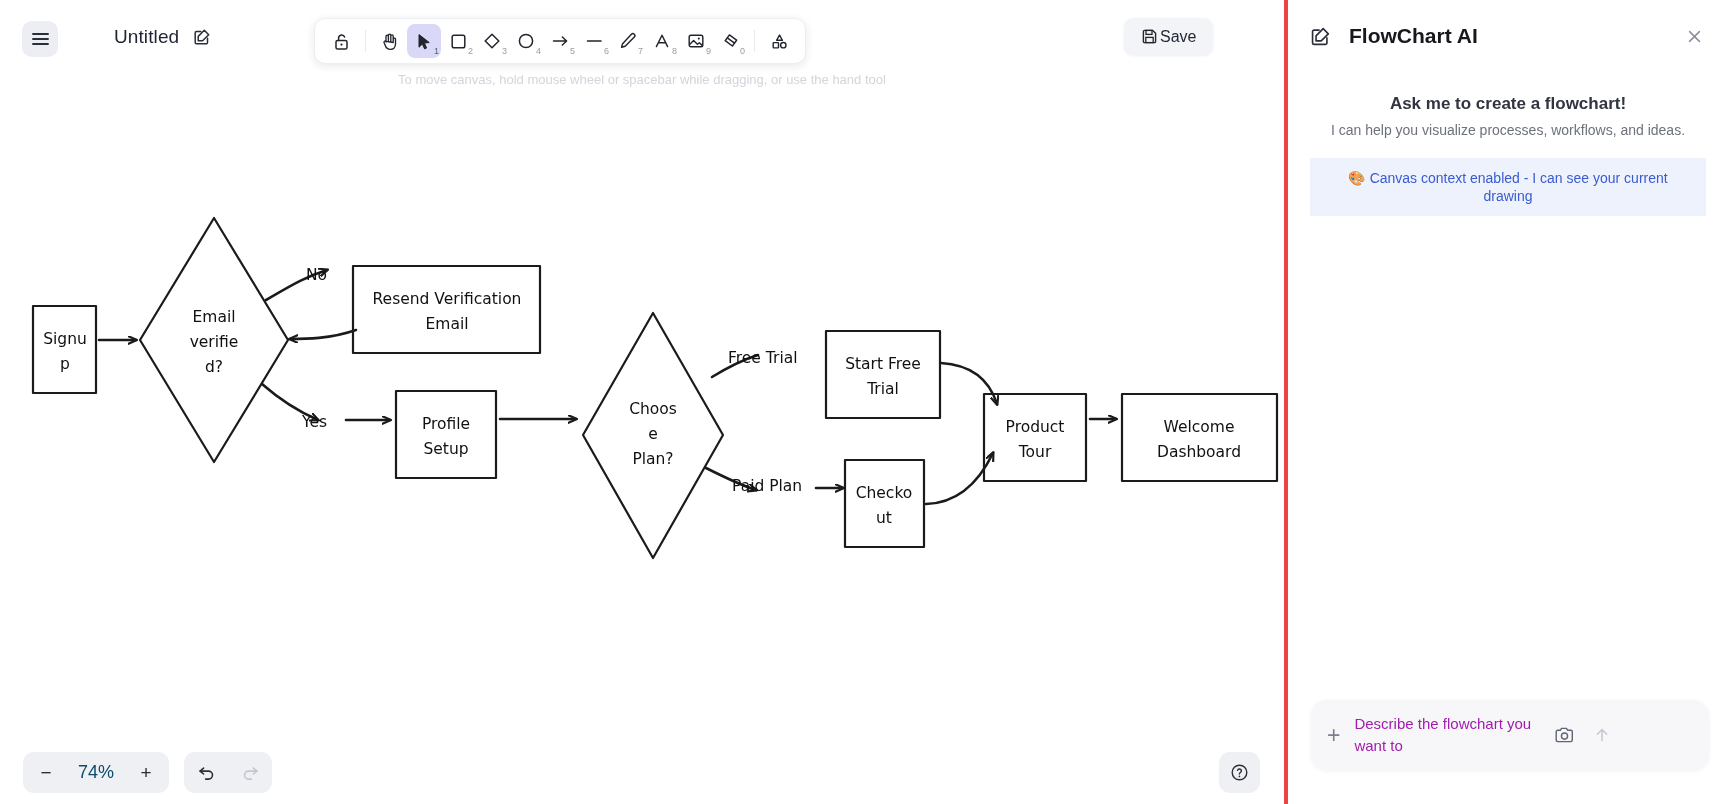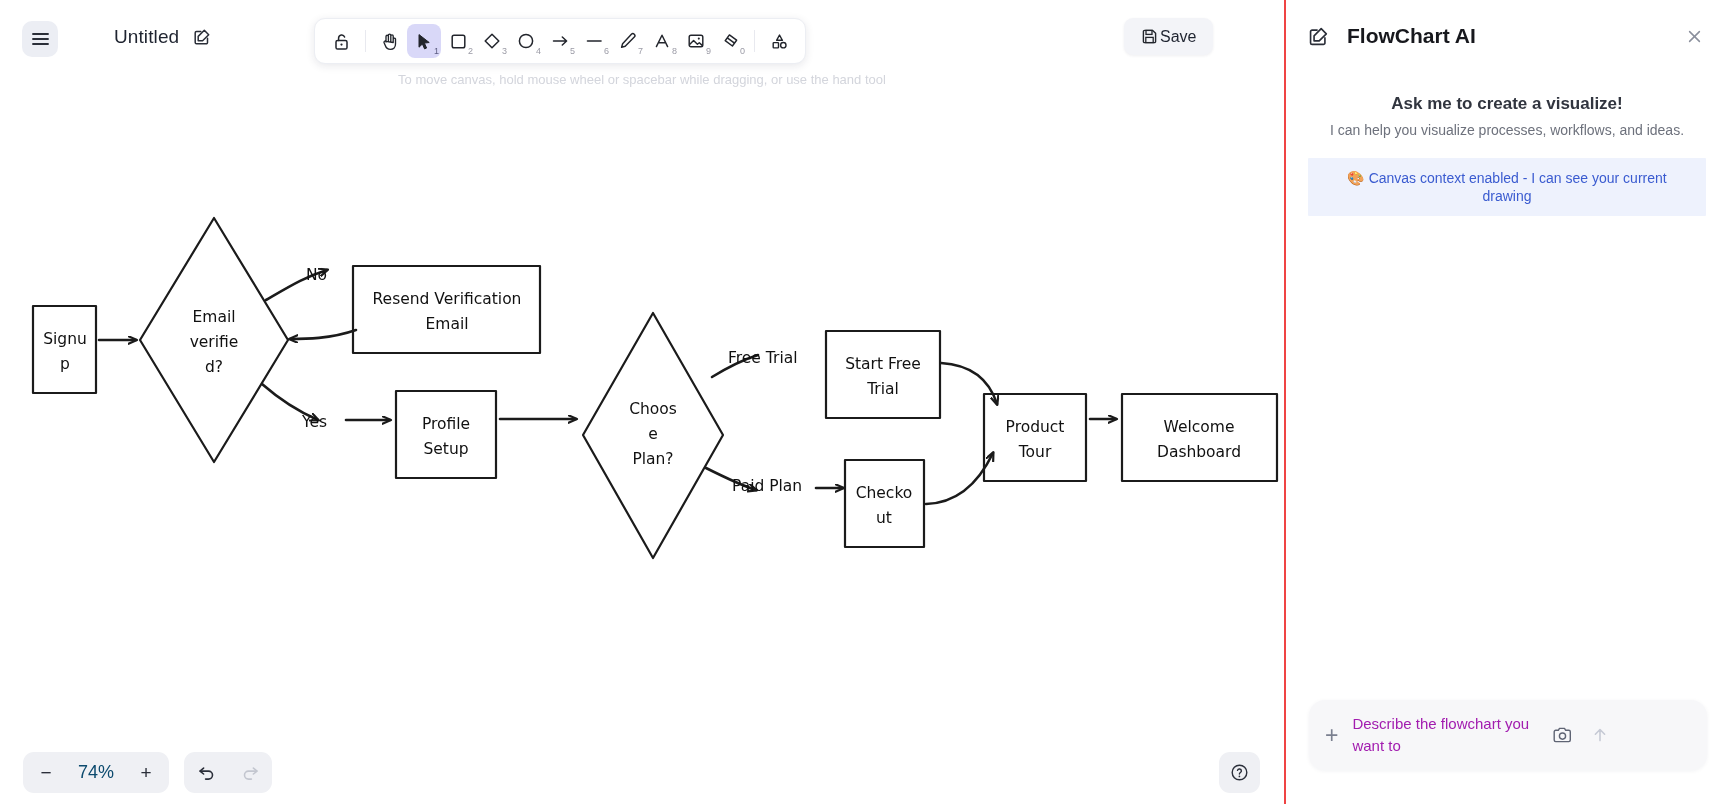--- a/index.html
+++ b/index.html
@@ -111,21 +111,21 @@
     background: #eff0f4;
     display: flex; align-items: center; justify-content: center;
     cursor: pointer;
   }
 
   
   .panel {
     position: absolute; left: 1284px; top: 0;
     width: 444px; height: 804px;
     background: #ffffff;
-    border-left: 2px solid #ef4444;
+    border-left: 4px solid #ef4444;
   }
   .panel-head {
     position: relative; height: 72px;
     display: flex; align-items: center;
     padding: 0 22px;
     gap: 18px;
   }
   .panel-title { font-size: 21px; font-weight: bold; color: #17181d; }
   .panel-close {
     position: absolute; right: 18px; top: 20px;
@@ -425,21 +425,21 @@
       </svg>
       <span class="panel-title">FlowChart AI</span>
       <span class="panel-close">
         <svg width="17" height="17" viewBox="0 0 17 17">
           <path d="M3.6 3.6 L13.4 13.4 M13.4 3.6 L3.6 13.4" fill="none" stroke="#8a8f9c" stroke-width="1.5" stroke-linecap="round"></path>
         </svg>
       </span>
     </div>
 
     <div class="panel-body">
-      <div class="panel-h2">Ask me to create a visualize!</div>
+      <div class="panel-h2">Ask me to create a flowchart!</div>
       <div class="panel-sub">I can help you visualize processes, workflows, and ideas.</div>
       <div class="ctx-banner">
         <span>🎨</span>
         <span>Canvas context enabled - I can see your current drawing</span>
       </div>
     </div>
 
     <div class="composer">
       <span class="plus">+</span>
       <span class="ph">Describe the flowchart you want to</span>

